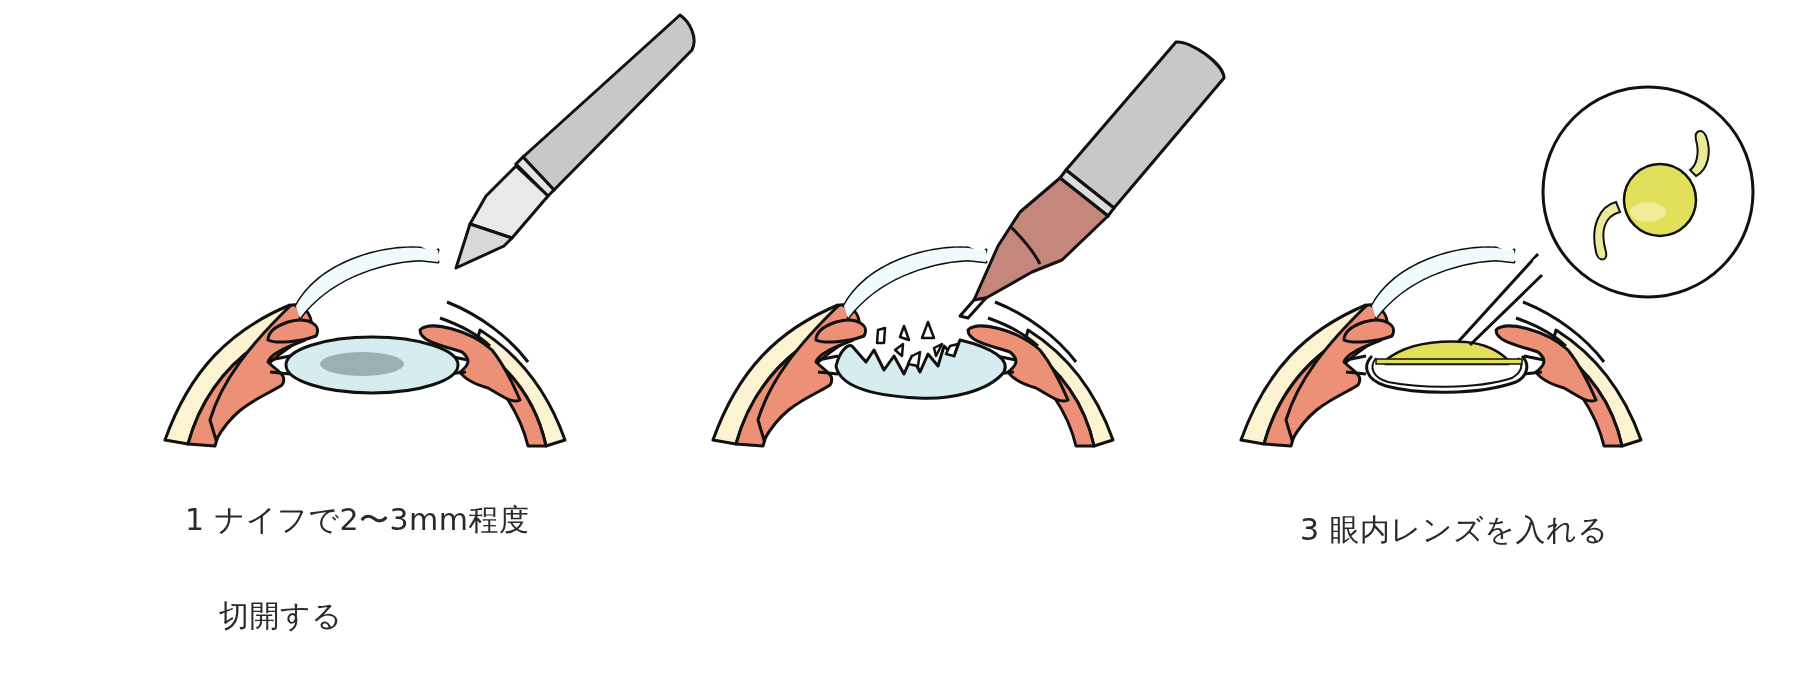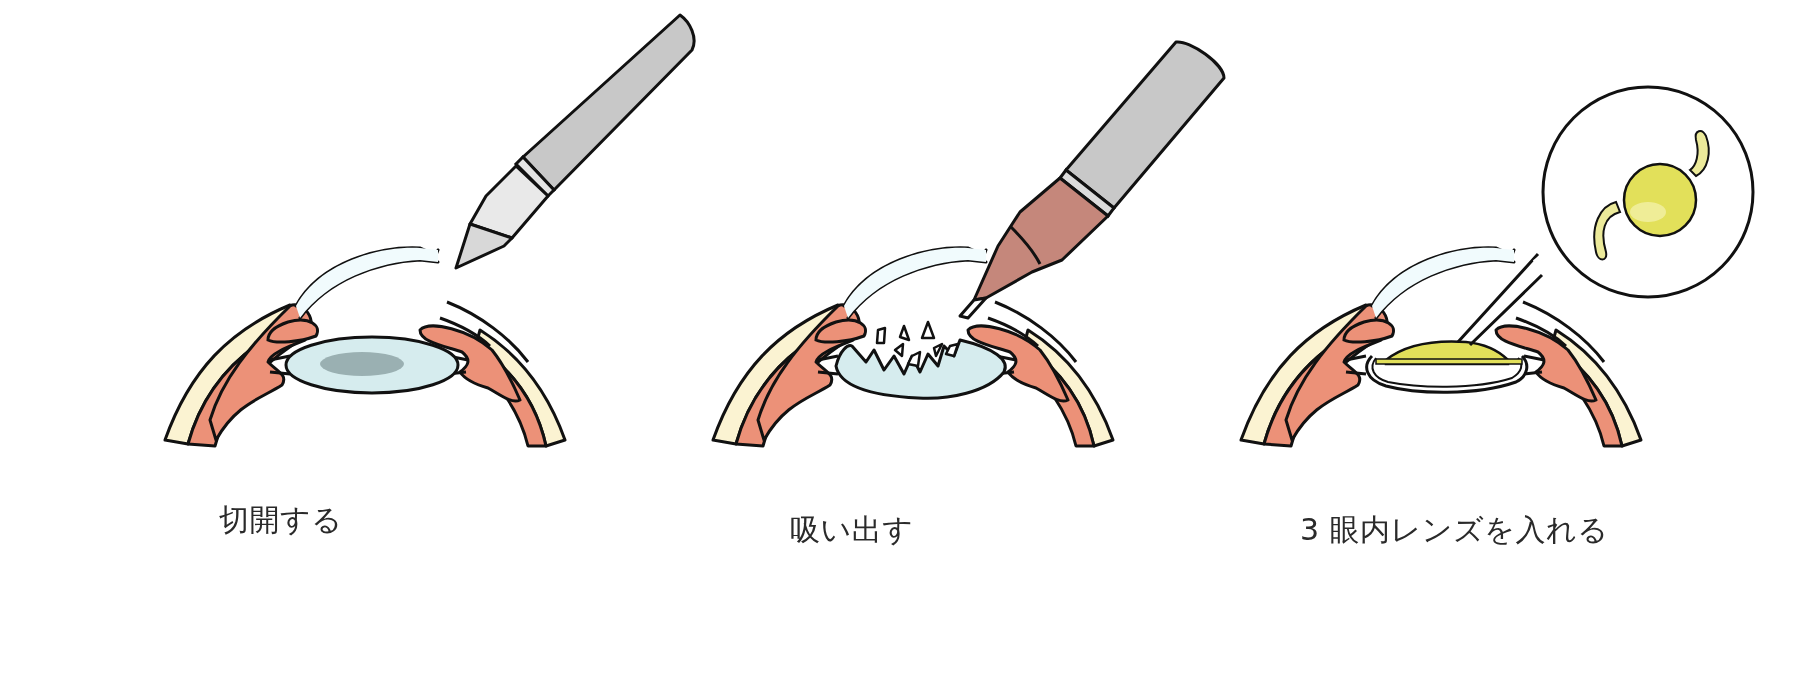--- a/index.html
+++ b/index.html
@@ -7,21 +7,21 @@
     #stage { position: absolute; left: 0; top: 0; width: 1800px; height: 700px; }
     .caption {
       position: absolute;
       font-family: "DejaVu Sans", "Liberation Sans", sans-serif;
       font-size: 30px;
       color: #2a2a2a;
       line-height: 52px;
       white-space: nowrap;
       letter-spacing: 0.5px;
     }
-    .caption .line2 { display: block; padding-left: 34px; }
+    .caption .line2 { display: block; padding-left: 34px; margin-top: 44px; }
     #cap1 { left: 185px; top: 494px; }
     #cap2 { left: 756px; top: 504px; }
     #cap2 .line2 { padding-left: 34px; }
     #cap3 { left: 1300px; top: 504px; }
   </style>
 </head>
 <body>
 
 <svg id="stage" viewBox="0 0 1800 700" xmlns="http://www.w3.org/2000/svg">
   <defs>
@@ -114,20 +114,20 @@
       <path d="M1616,202 C1600,206 1590,226 1596,252 C1598,262 1608,262 1606,252 C1600,232 1604,216 1620,212 Z" fill="#ecea9a" stroke="#111" stroke-width="2"></path>
       <path d="M1696,176 C1708,170 1712,152 1706,136 C1702,128 1694,130 1696,140 C1700,154 1696,166 1690,170 Z" fill="#ecea9a" stroke="#111" stroke-width="2"></path>
 
       <circle cx="1660" cy="200" r="36" fill="#e2e05a" stroke="#111" stroke-width="2.5"></circle>
       <ellipse cx="1648" cy="212" rx="18" ry="10" fill="#f2f0a6" opacity="0.8"></ellipse>
     </g>
   </g>
 </svg>
 
 <div class="caption" id="cap1">
+  <span>1 ナイフで2〜3mm程度</span>
   <span class="line2">切開する</span>
 </div>
 <div class="caption" id="cap2">
-  <span class="line2">吸い出す</span>
 </div>
 <div class="caption" id="cap3">
   <span>3 眼内レンズを入れる</span>
 </div>
 
 </body></html>

